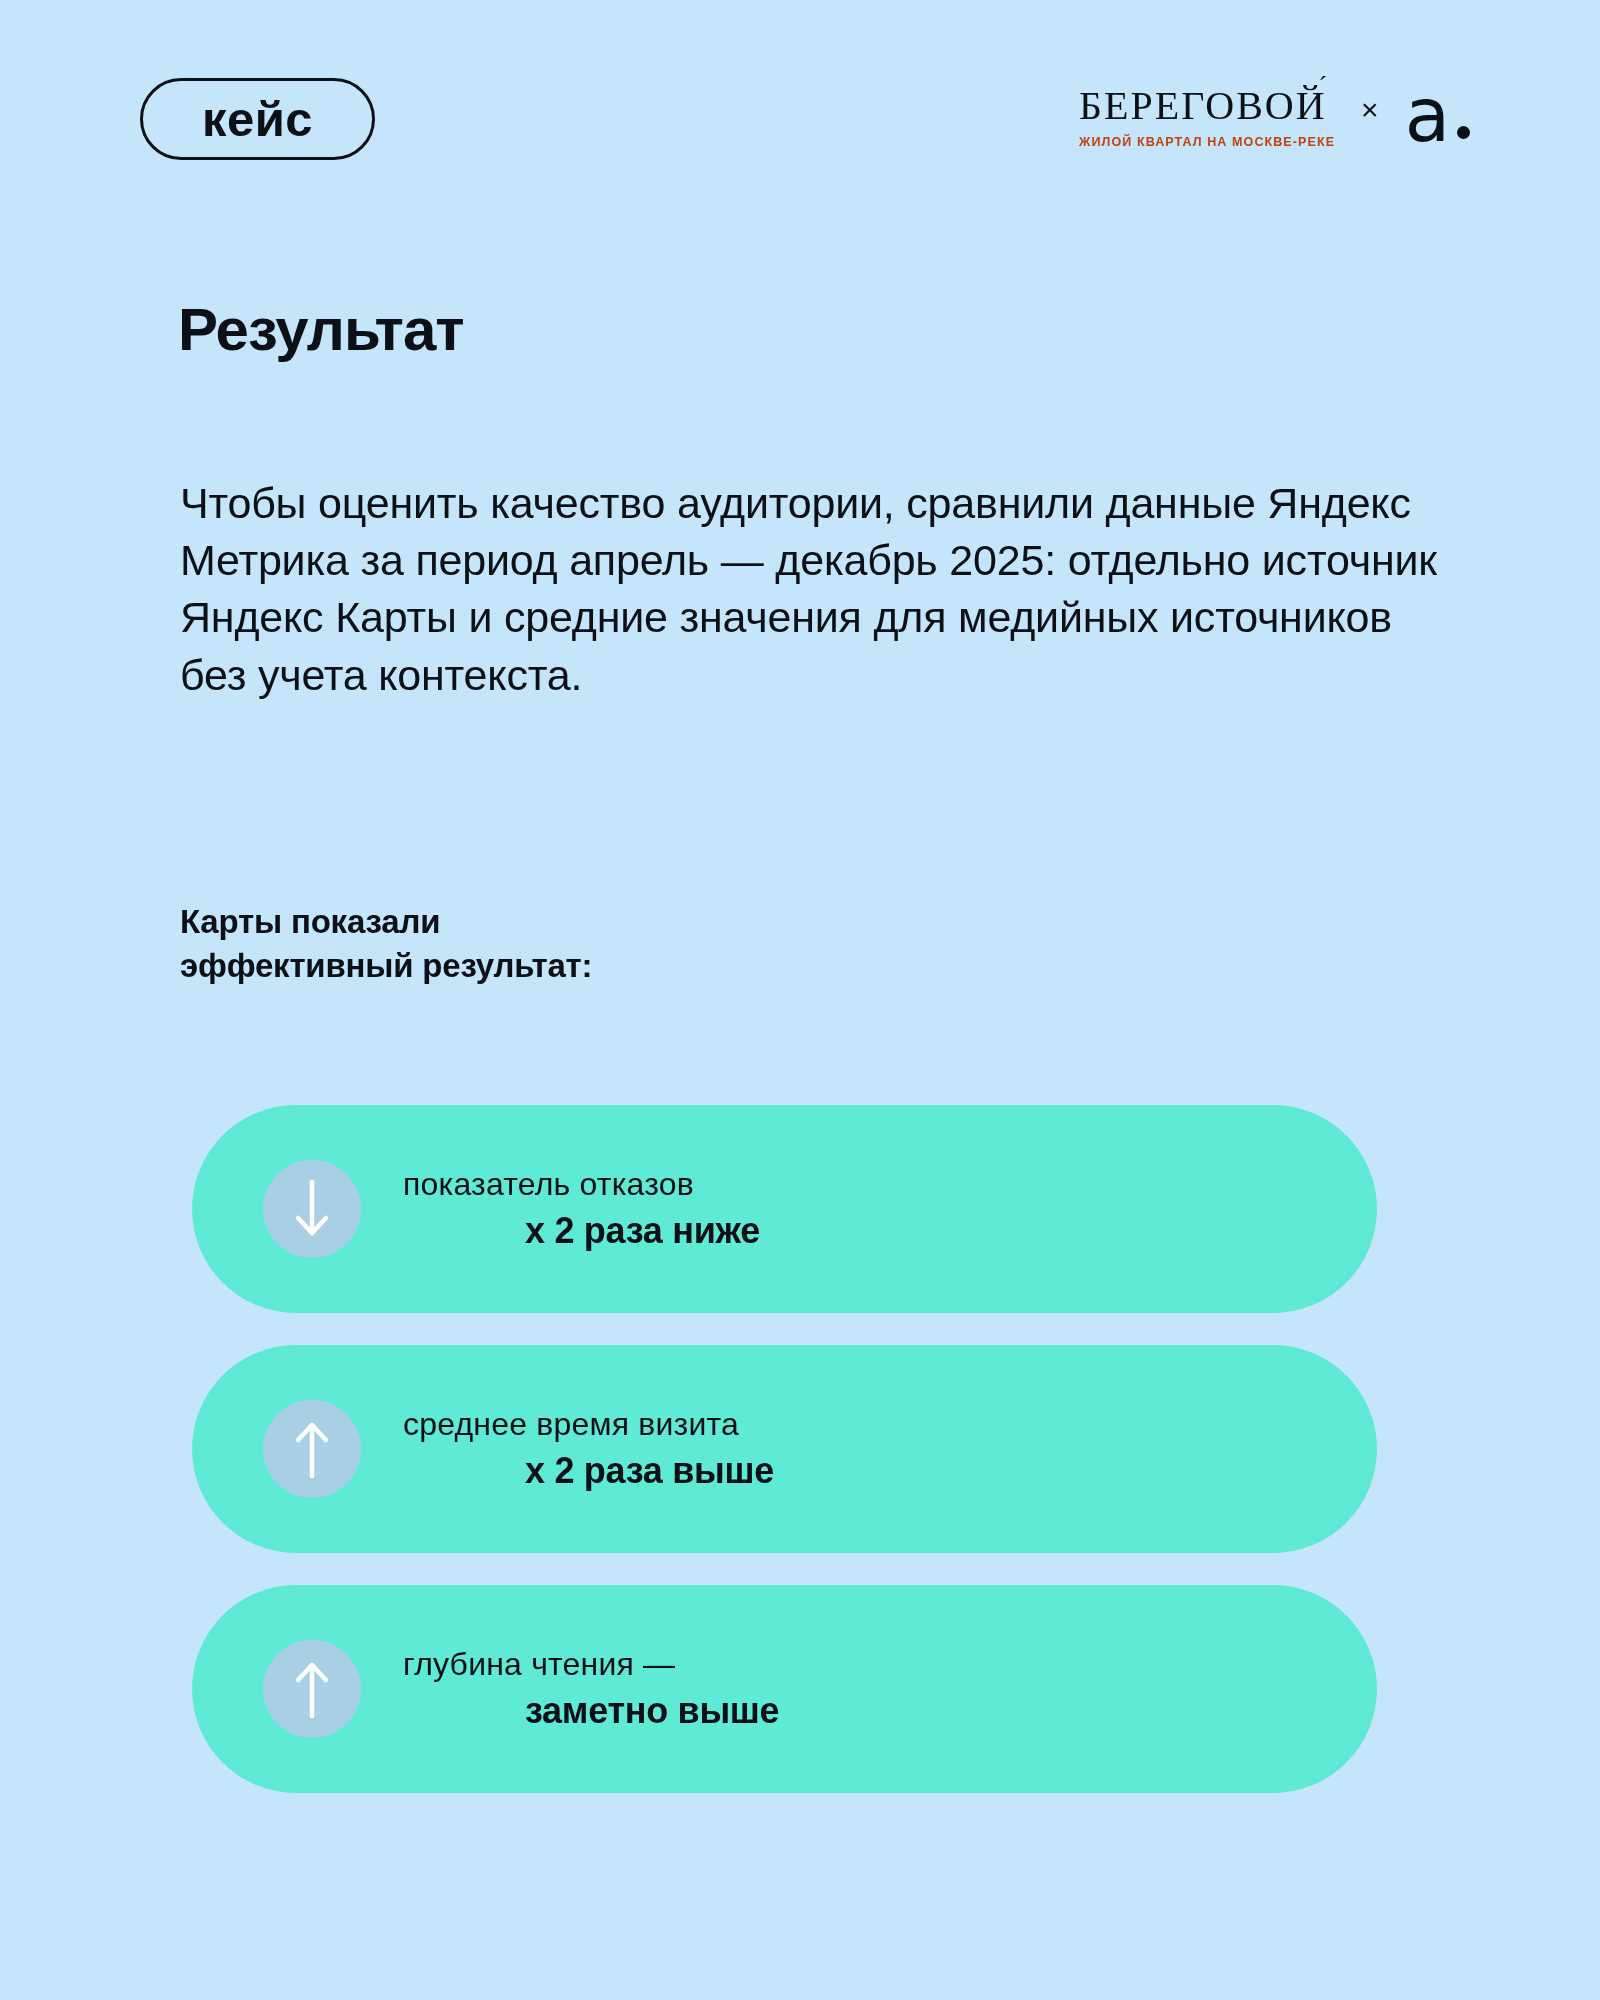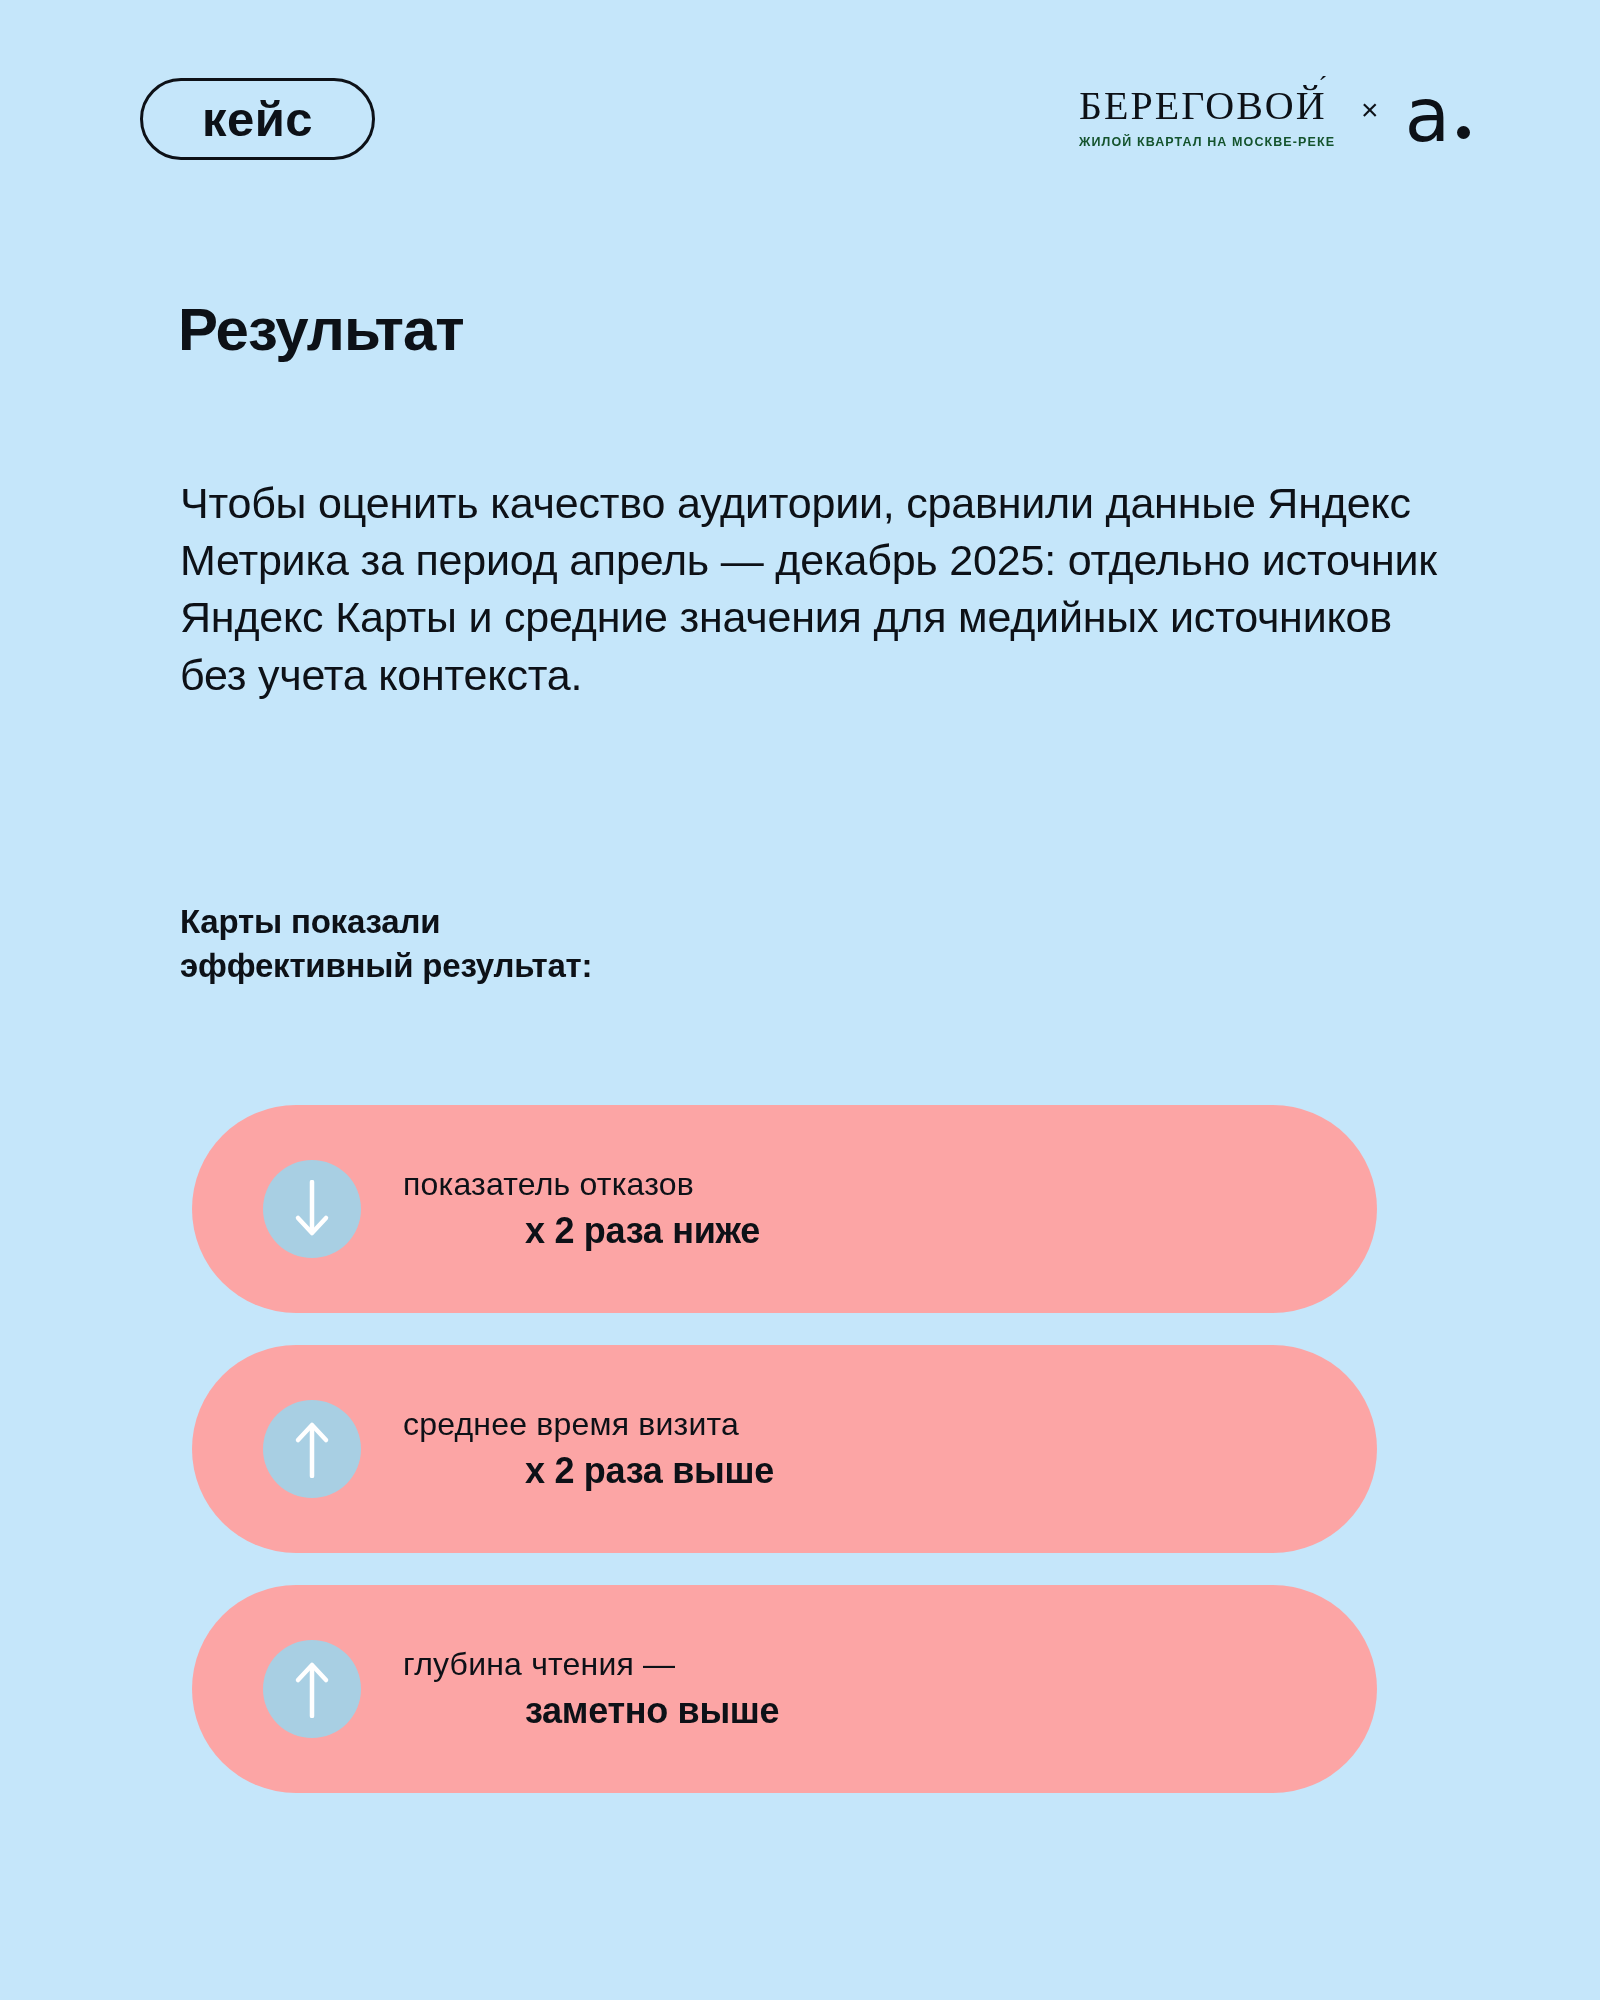--- a/index.html
+++ b/index.html
@@ -76,21 +76,21 @@
     right: 6px;
     top: -13px;
     font-size: 26px;
     line-height: 1;
   }
   .brand-sub {
     margin-top: 9px;
     font-size: 12.5px;
     letter-spacing: 1.1px;
     font-weight: 700;
-    color: #14532d;
+    color: #c2410c;
   }
   .cross {
     font-size: 30px;
     color: #0d1117;
     padding-bottom: 16px;
   }
   .alogo {
     display: flex;
     align-items: flex-end;
     padding-bottom: 4px;
@@ -145,21 +145,21 @@
   
   .cards {
     position: absolute;
     left: 192px;
     top: 1105px;
     width: 1185px;
   }
   .card {
     position: relative;
     height: 208px;
-    background: #fca5a5;
+    background: #5eead4;
     border-radius: 104px;
     display: flex;
     align-items: center;
     margin-bottom: 32px;
     box-sizing: border-box;
   }
   .circle {
     width: 98px;
     height: 98px;
     border-radius: 50%;

